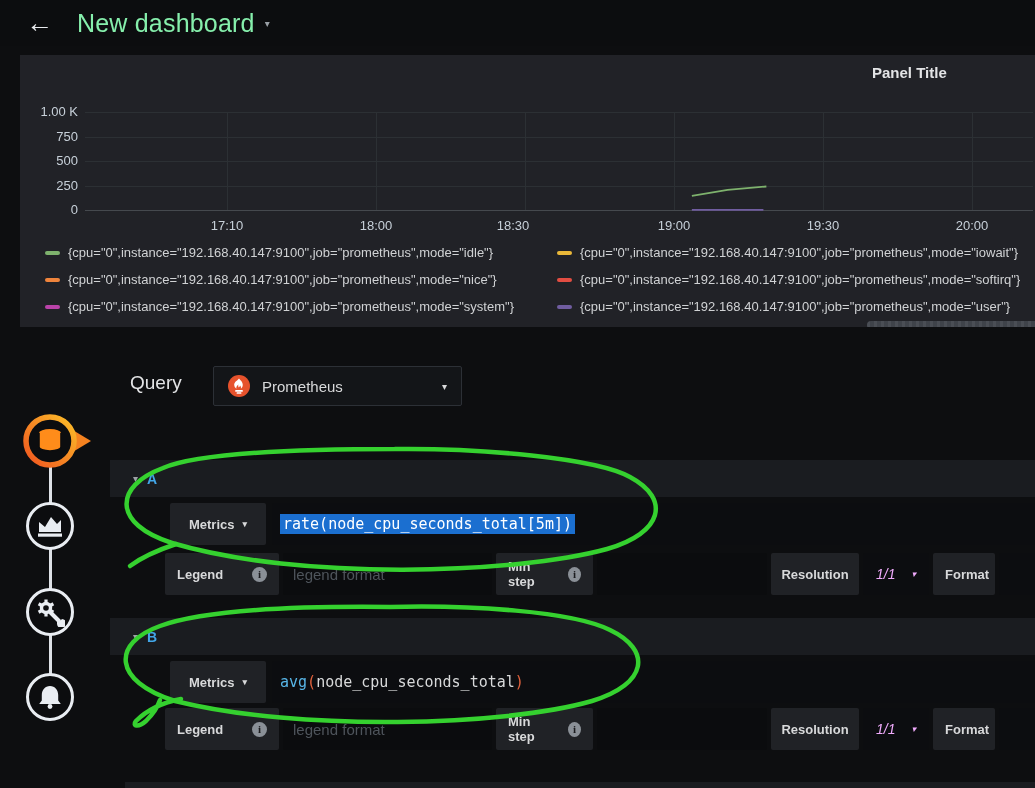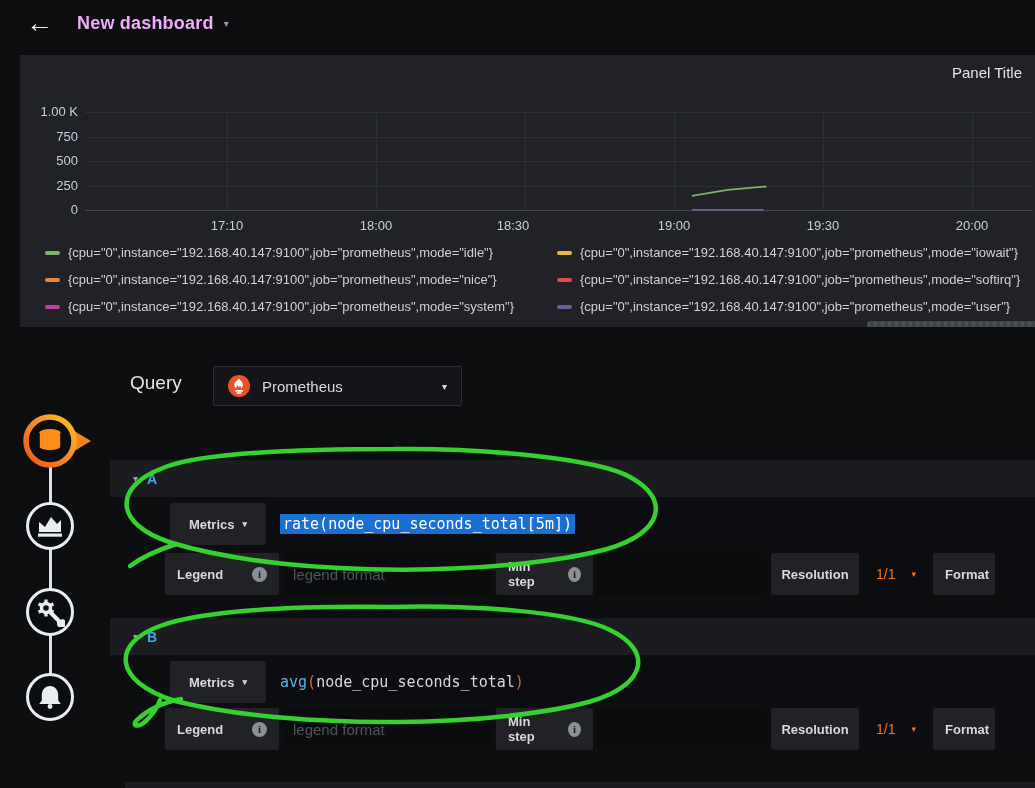--- a/index.html
+++ b/index.html
@@ -7,28 +7,28 @@
   body {
     background:#0d0e10;
     font-family:"Liberation Sans", sans-serif;
     color:#d8d9da;
     position:relative;
   }
   
   .topnav { position:absolute; top:0; left:0; right:0; height:46px;
             display:flex; align-items:center; padding-left:26px; background:#0c0d0f; }
   .back-btn { font-size:27px; color:#e8eaed; margin-right:24px; cursor:pointer; line-height:1; }
-  .nav-title { font-size:18px; color:#f0abfc; letter-spacing:.2px; cursor:pointer;font-weight:bold; }
+  .nav-title { font-size:25px; color:#86efac; letter-spacing:.2px; cursor:pointer; }
   .nav-caret { font-size:10px; color:#9aa0a6; margin-left:10px; }
 
   
   .panel { position:absolute; left:20px; top:55px; width:1015px; height:272px;
            background:#212227; overflow:hidden; }
-  .panel-title { position:absolute; top:9px; left:852px; width:150px; text-align:right;
-                 font-size:15px; font-weight:normal; color:#e3e4e6; cursor:pointer; }
+  .panel-title { position:absolute; top:9px; left:852px; width:150px; text-align:left;
+                 font-size:15px; font-weight:bold; color:#e3e4e6; cursor:pointer; }
   .gridline-h { position:absolute; left:65px; right:2px; height:1px; background:#2c3034; }
   .gridline-h.base { background:#45494e; }
   .gridline-v { position:absolute; width:1px; background:#2c3034; }
   .ytick { position:absolute; left:0; width:58px; text-align:right; font-size:13px; color:#c7d0d9; }
   .xtick { position:absolute; width:70px; text-align:center; font-size:13px; color:#c7d0d9; }
   .chart-svg { position:absolute; left:0; top:0; }
   .legend-item { position:absolute; display:flex; align-items:center; white-space:nowrap;
                  font-size:13px; color:#d0d2d4; cursor:pointer; overflow:hidden; }
   .legend-dash { display:inline-block; width:15px; height:4px; border-radius:2px; margin-right:8px; flex:none; }
   .hscrollbar { position:absolute; left:847px; top:266px; width:400px; height:8px;
@@ -72,21 +72,21 @@
   .info-icon { display:inline-flex; align-items:center; justify-content:center;
                width:15px; height:15px; border-radius:50%; background:#8a9097;
                color:#1b1c1f; font-size:11px; font-weight:bold; margin-left:14px;
                font-family:"Liberation Serif", serif; }
   .opt-input { height:42px; background:#0b0c0e; border:none; border-radius:2px;
                color:#d8d9da; font-size:15px; padding:0 10px; outline:none; flex:none;
                font-family:"Liberation Sans",sans-serif; }
   .opt-input::placeholder { color:#4e545b; }
   .opt-select { height:42px; background:#0c0d10; border-radius:2px; display:flex;
                 align-items:center; justify-content:center; gap:16px; font-size:14px;
-                color:#f97316; cursor:pointer; flex:none; }
+                color:#f0abfc; cursor:pointer; flex:none;font-style:italic; }
   .opt-select .caret { font-size:9px; }
   .w-legend-lbl { width:114px; justify-content:space-between; }
   .w-legend-inp { width:209px; }
   .w-minstep { width:97px; justify-content:space-between; }
   .w-minstep-inp { width:170px; }
   .w-resolution { width:88px; justify-content:center; }
   .w-res-sel { width:66px; }
   .w-format { width:62px; justify-content:flex-start; }
   .w-fmt-sel { width:150px; }
 

